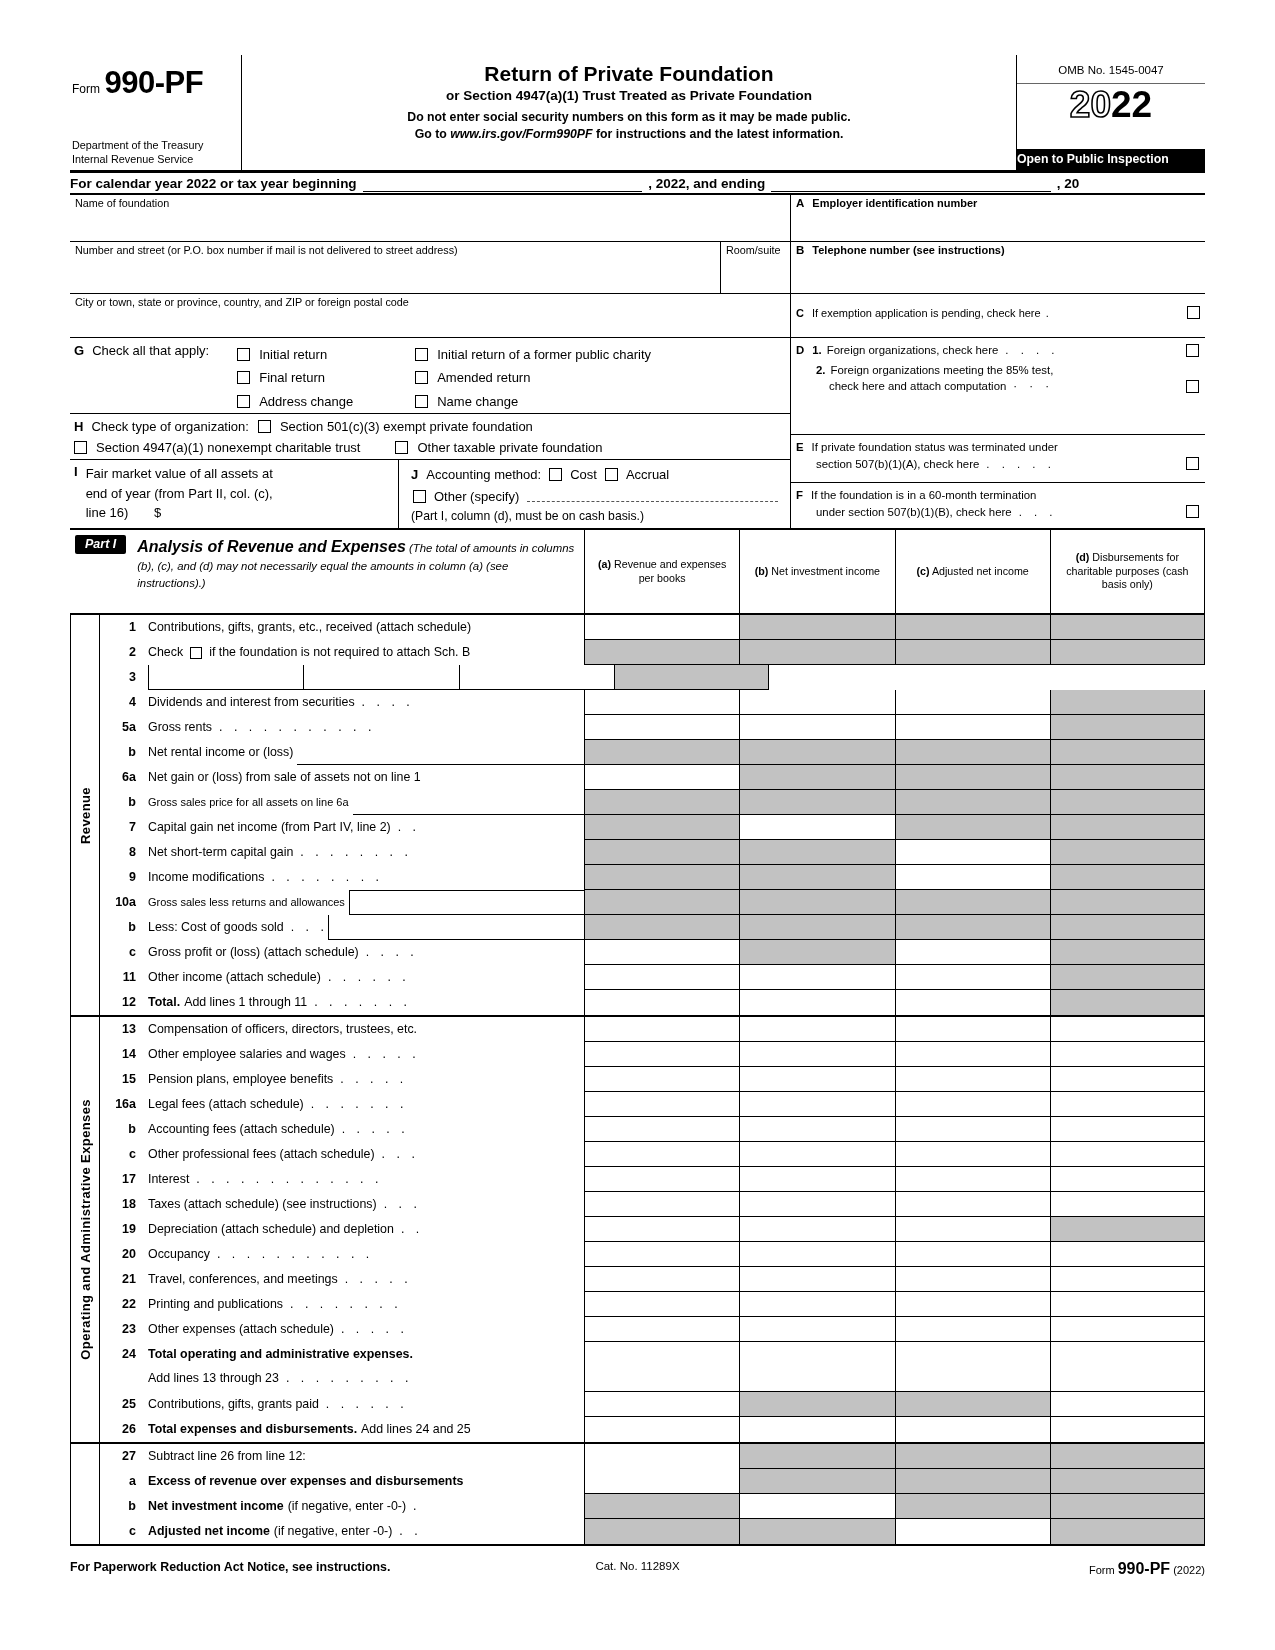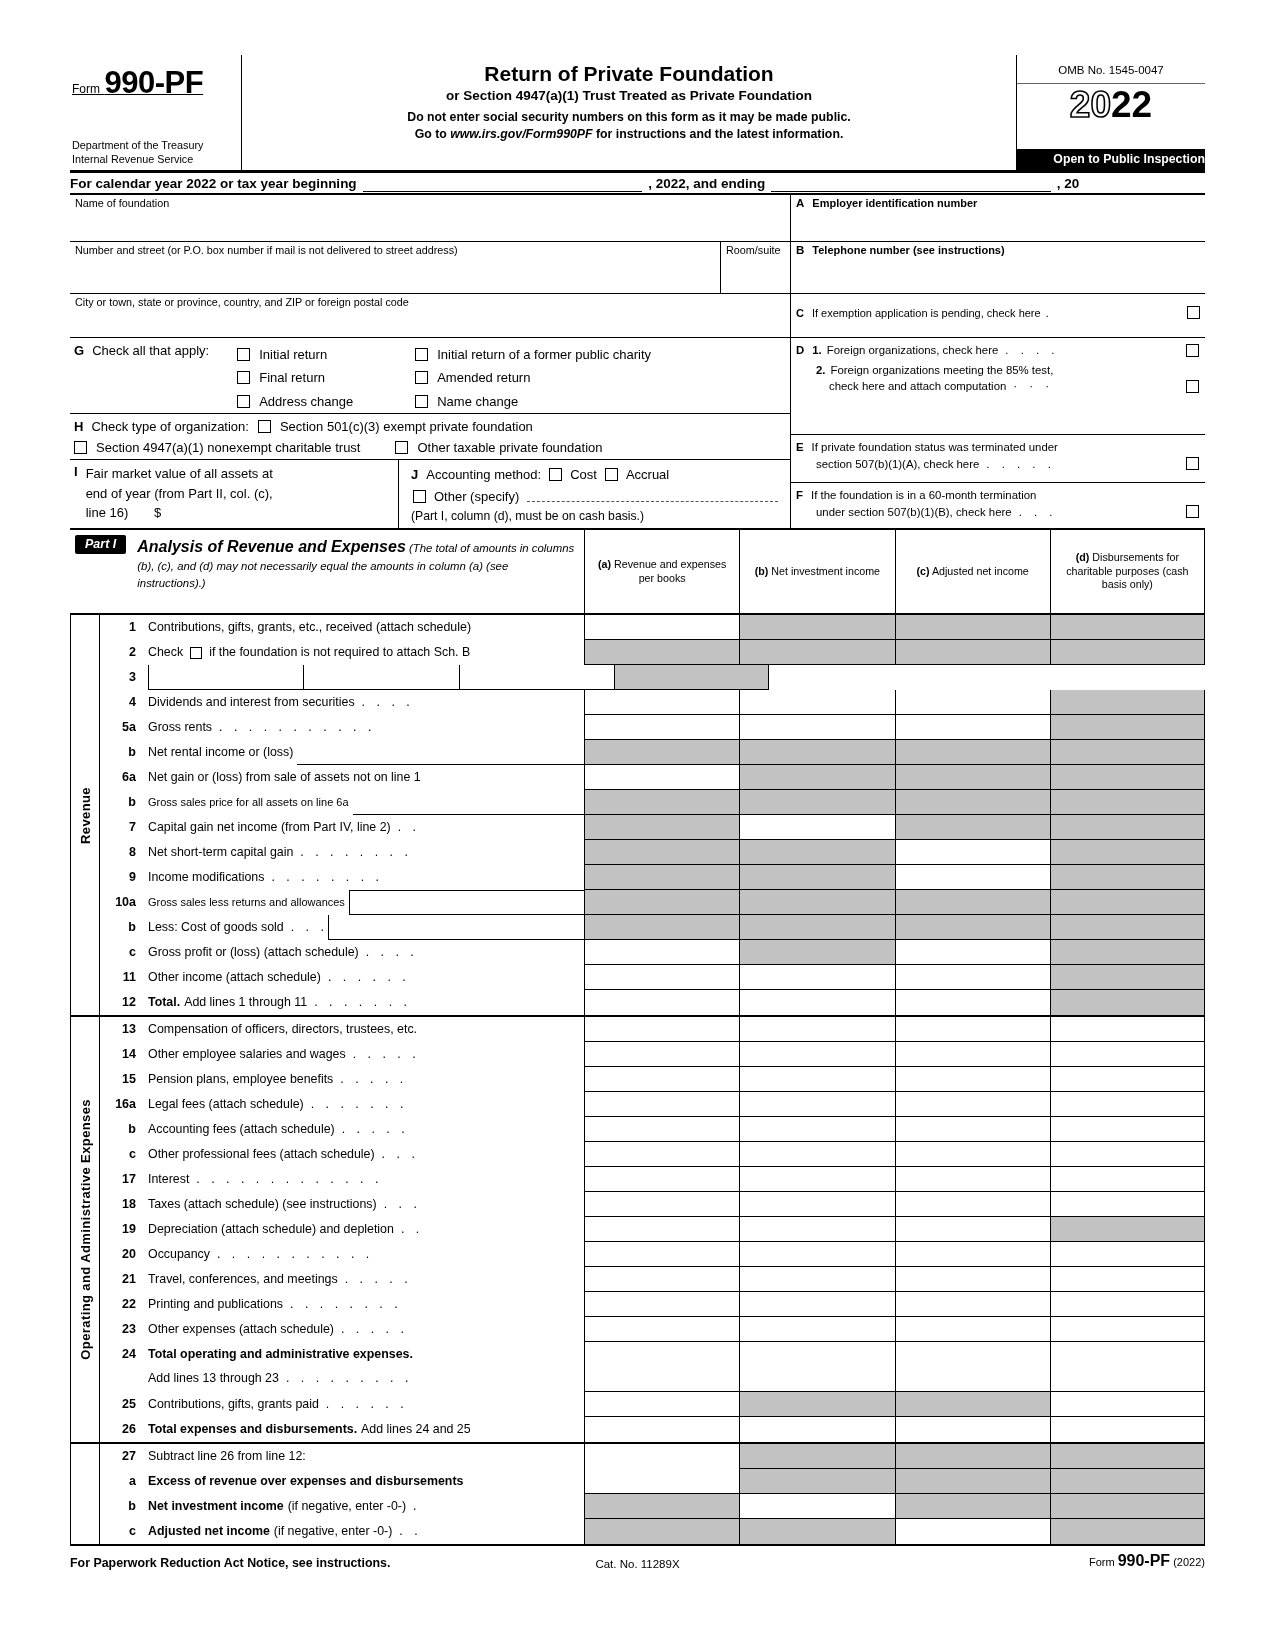--- a/index.html
+++ b/index.html
@@ -10,35 +10,35 @@
   .it { font-style:italic; }
   .ltr { font-weight:bold; margin-right:8px; }
   .bnum { font-weight:bold; margin-right:5px; }
   .cbx { width:13px; height:13px; border:1.5px solid #000; display:inline-block; background:#fff; flex:none; vertical-align:-2px; }
   .cbx.right { margin-left:auto; }
   .dots { word-spacing:8px; margin-left:7px; white-space:nowrap; }
 
   
   .hdr { display:flex; height:115px; }
   .hdr-left { width:172px; border-right:1.5px solid #000; display:flex; flex-direction:column; justify-content:space-between; padding:10px 4px 4px 2px; }
-  .form-id { white-space:nowrap;text-decoration:underline; }
+  .form-id { white-space:nowrap; }
   .form-word { font-size:12px; }
   .form-num { font-size:31px; font-weight:800; letter-spacing:-0.5px; }
   .dept { font-size:10.8px; line-height:1.3; }
   .hdr-center { flex:1; border-right:1.5px solid #000; text-align:center; padding:7px 10px 0; }
   .hdr-title { font-size:21px; font-weight:800; }
   .hdr-sub { font-size:13.5px; font-weight:bold; margin-top:2px; }
   .hdr-i1 { font-size:12.3px; font-weight:bold; margin-top:7px; }
   .hdr-i2 { font-size:12.3px; font-weight:bold; margin-top:3px; }
   .hdr-right { width:188px; display:flex; flex-direction:column; }
   .omb { font-size:11.5px; text-align:center; padding:9px 0 7px; border-bottom:1.5px solid #666; }
   .year { text-align:center; font-size:37px; line-height:1.1; margin-top:1px; }
   .yr-outline { color:#fff; -webkit-text-stroke:1.6px #000; font-weight:700; }
   .yr-solid { font-weight:800; }
-  .open-box { margin-top:auto; background:#000; color:#fff; font-weight:bold; font-size:12.3px; text-align:right; padding:3px 0 4px; }
+  .open-box { margin-top:auto; background:#000; color:#fff; font-weight:bold; font-size:12.3px; text-align:left; padding:3px 0 4px; }
 
   
   .cal-bar { height:25px; border-top:3px solid #000; border-bottom:2px solid #000; display:flex; align-items:center; font-weight:bold; font-size:13.5px; white-space:nowrap; }
   .cal-fill { flex:2; border-bottom:1px solid #000; height:17px; margin:0 6px; }
   .cal-end { flex:0.9; }
 
   
   .identity { display:grid; grid-template-columns:650px 70px 1fr; grid-template-rows:47px 52px 44px; }
   .id-cell { border-bottom:1.5px solid #000; padding:2px 5px; font-size:10.8px; }
   .span2 { grid-column:1 / 3; }
@@ -110,21 +110,21 @@
   .fill-box { flex:1; align-self:stretch; background:#fff; border-left:1px solid #000; margin-left:4px; }
   .box-first { border-top:1px solid #000; border-bottom:1px solid #000; }
   .box-last { border-bottom:1px solid #000; }
   .two-line { display:block !important; line-height:24px; }
   .cc { width:155.25px; border-left:1px solid #000; border-bottom:1px solid #000; background:#fff; flex:none; }
   .cc.sh { background:#c2c2c2; }
   .cc.merge-top { border-bottom:none; }
   .p1-sec .p1-row:last-child .cc { border-bottom:none; }
 
   
-  .footer { display:flex; align-items:flex-end; padding-top:6px; }
+  .footer { display:flex; align-items:flex-start; padding-top:14px; }
   .ft-left { flex:1.4; font-weight:bold; font-size:12.4px; }
   .ft-center { flex:1; text-align:center; font-size:11.5px; }
   .ft-right { flex:1.4; text-align:right; font-size:11px; }
   .ft-form-num { font-weight:800; font-size:16px; }
 </style>
 </head>
 <body>
 
 <div class="page">
 

